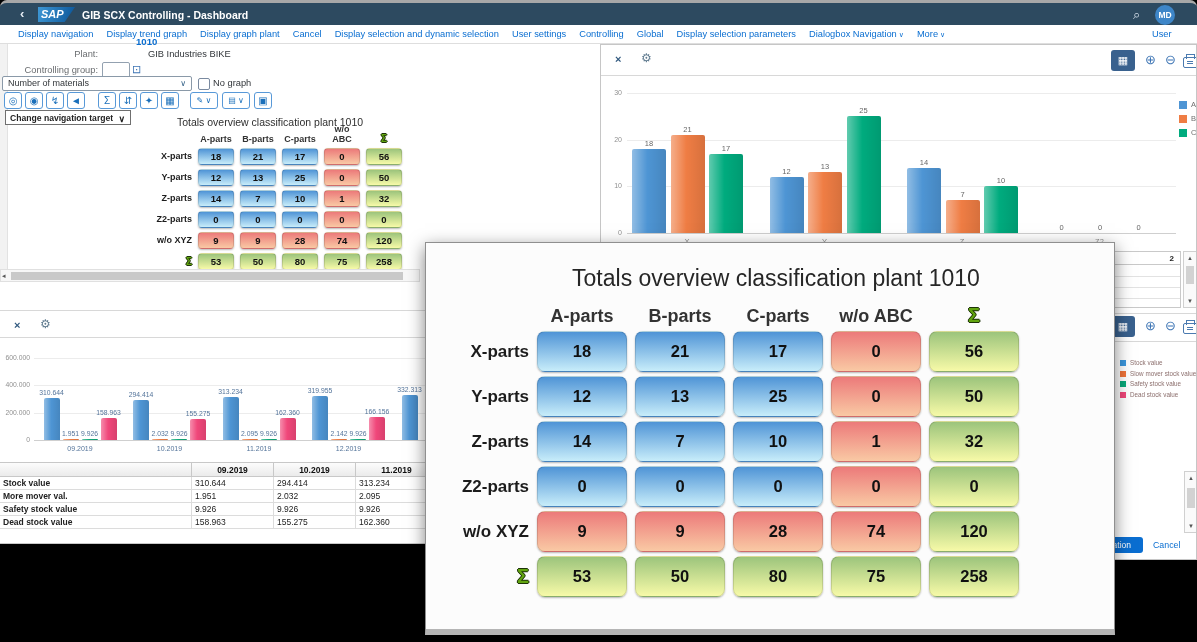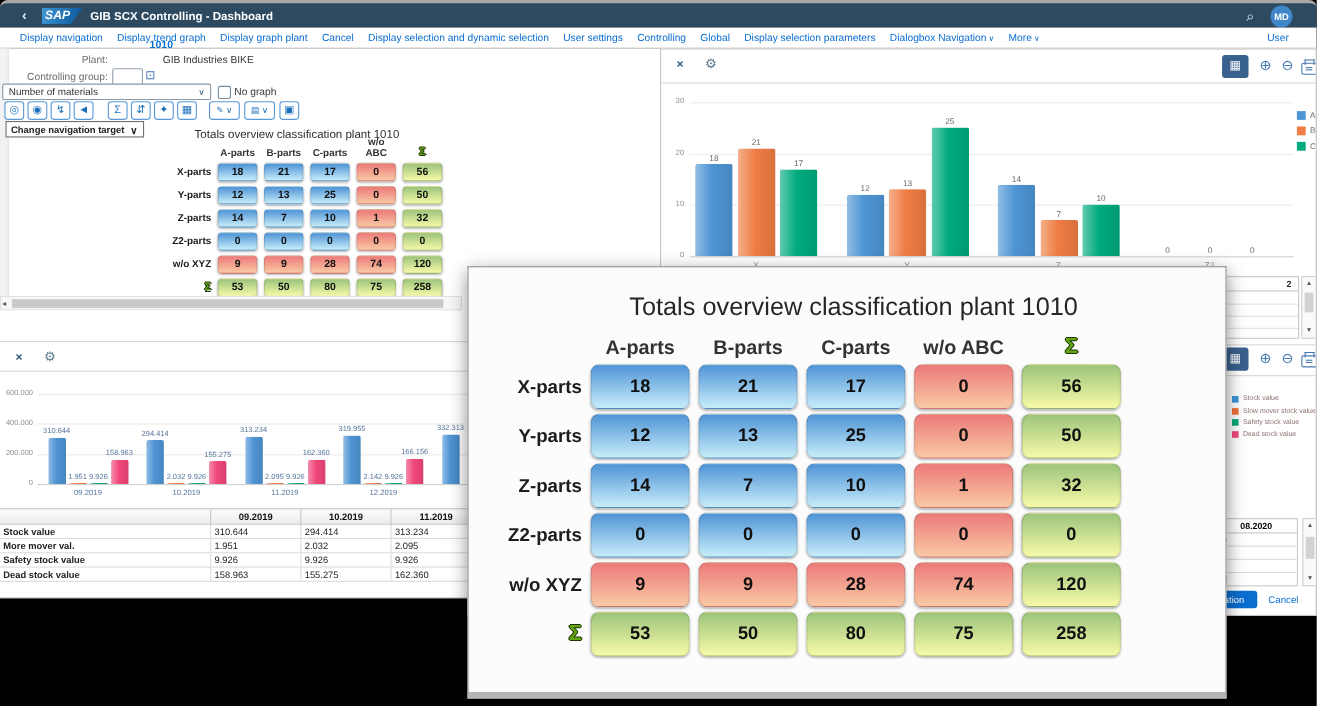--- a/index.html
+++ b/index.html
@@ -366,27 +366,20 @@
       <div class="leg-sq" style="left: 0px; top: 2px; width: 6px; height: 6px; background: rgb(59, 151, 221);"></div>
       <div class="leg-txt" style="left: 10px; top: 1px; font-size: 6.3px; color: rgb(140, 111, 109);">Stock value</div>
       <div class="leg-sq" style="left: 0px; top: 12.5px; width: 6px; height: 6px; background: rgb(240, 115, 57);"></div>
       <div class="leg-txt" style="left: 10px; top: 11.5px; font-size: 6.3px; color: rgb(140, 111, 109);">Slow mover stock value</div>
       <div class="leg-sq" style="left: 0px; top: 23px; width: 6px; height: 6px; background: rgb(9, 169, 122);"></div>
       <div class="leg-txt" style="left: 10px; top: 22px; font-size: 6.3px; color: rgb(140, 111, 109);">Safety stock value</div>
       <div class="leg-sq" style="left: 0px; top: 33.5px; width: 6px; height: 6px; background: rgb(240, 71, 122);"></div>
       <div class="leg-txt" style="left: 10px; top: 32.5px; font-size: 6.3px; color: rgb(140, 111, 109);">Dead stock value</div>
     </div>
 
-  <div class="abs" id="frag-table" style="left:503px;top:426px;width:76px;height:62px;border:1px solid #c8c8c8;box-sizing:border-box;background:#fff;">
-      <div class="abs" style="left: 0px; top: 0px; width: 100%; height: 13px; font-size: 8px; font-weight: bold; text-align: center; line-height: 13px; border-bottom: 1px solid rgb(200, 200, 200); box-sizing: border-box;">08.2020</div>
-      <div class="abs" style="left: 0px; top: 13px; width: 100%; height: 12px; font-size: 8px; line-height: 12px; padding-left: 2px; border-bottom: 1px solid rgb(220, 220, 220); box-sizing: border-box; color: rgb(34, 34, 34);">95</div>
-      <div class="abs" style="left: 0px; top: 25px; width: 100%; height: 12px; font-size: 8px; line-height: 12px; padding-left: 2px; border-bottom: 1px solid rgb(220, 220, 220); box-sizing: border-box; color: rgb(34, 34, 34);">4</div>
-      <div class="abs" style="left: 0px; top: 37px; width: 100%; height: 12px; font-size: 8px; line-height: 12px; padding-left: 2px; border-bottom: 1px solid rgb(220, 220, 220); box-sizing: border-box; color: rgb(34, 34, 34);"></div>
-      <div class="abs" style="left: 0px; top: 49px; width: 100%; height: 12px; font-size: 8px; line-height: 12px; padding-left: 2px; border-bottom: 1px solid rgb(220, 220, 220); box-sizing: border-box; color: rgb(34, 34, 34);">43</div>
-    </div>
   <div class="abs sb-v" style="left:583px;top:426px;width:14px;height:62px;">
     <div class="sb-arrow" style="top:3px;">▲</div>
     <div class="sb-thumb" style="top:16px;height:20px;"></div>
     <div class="sb-arrow" style="bottom:3px;">▼</div>
   </div>
 
   <div class="abs btn-blue" style="left:484px;top:492px;width:58px;height:16px;line-height:16px;">valuation</div>
   <div class="abs link-blue" style="left:552px;top:495px;">Cancel</div>
 </div>
 

